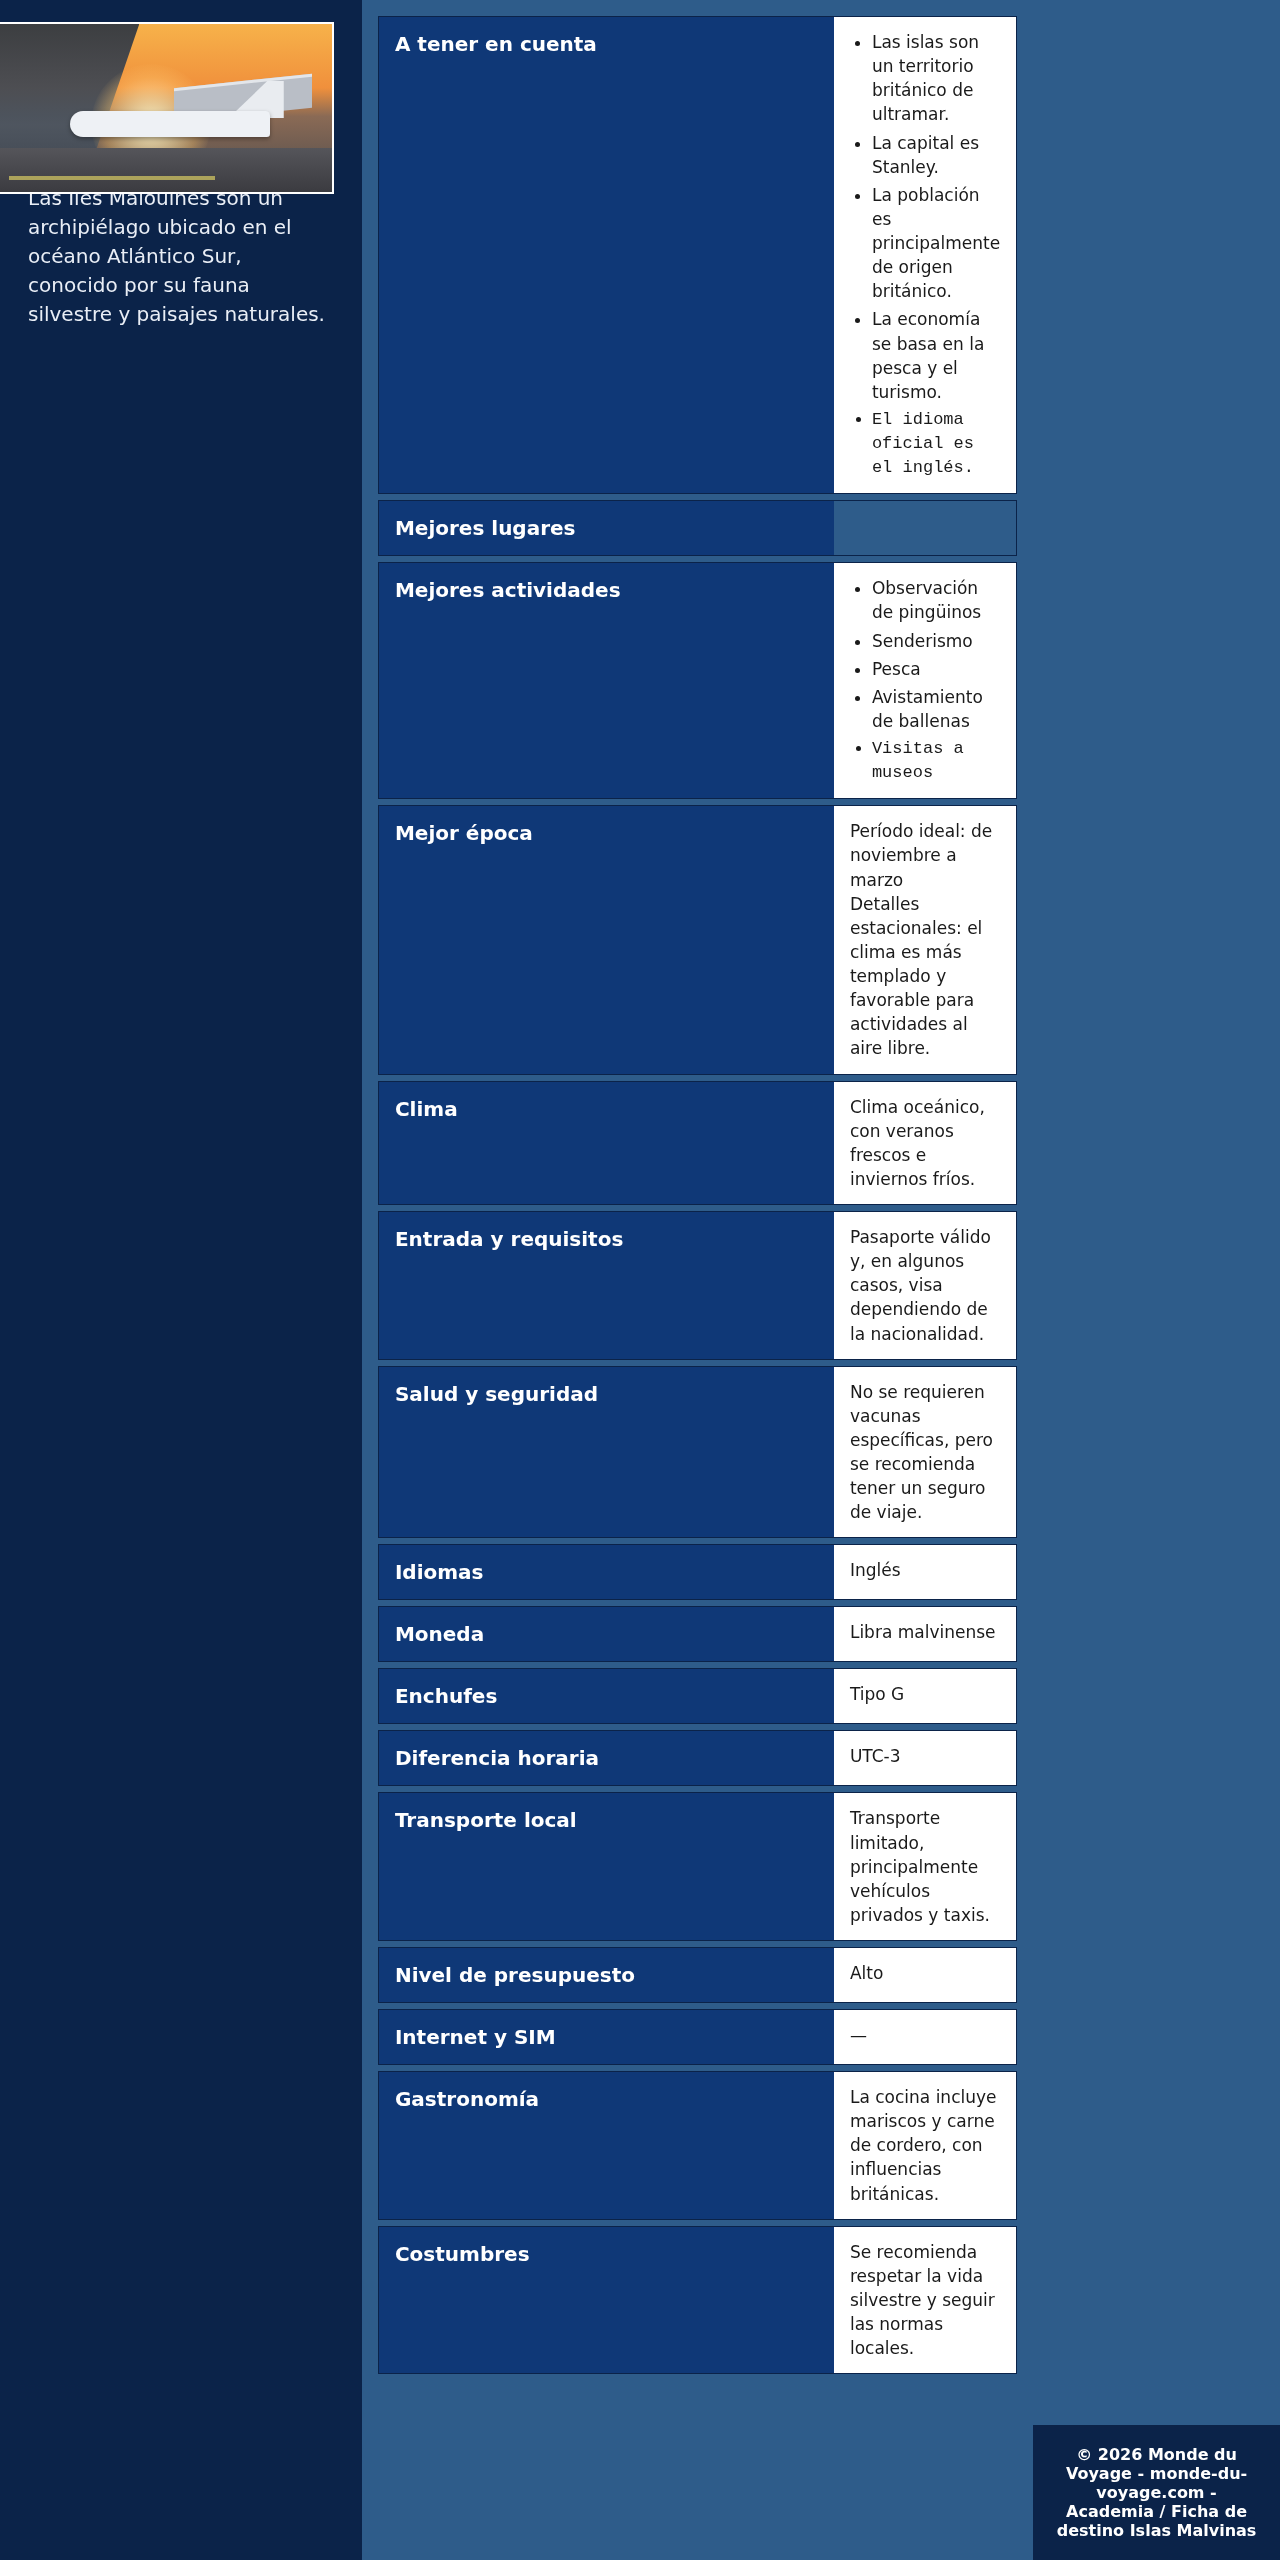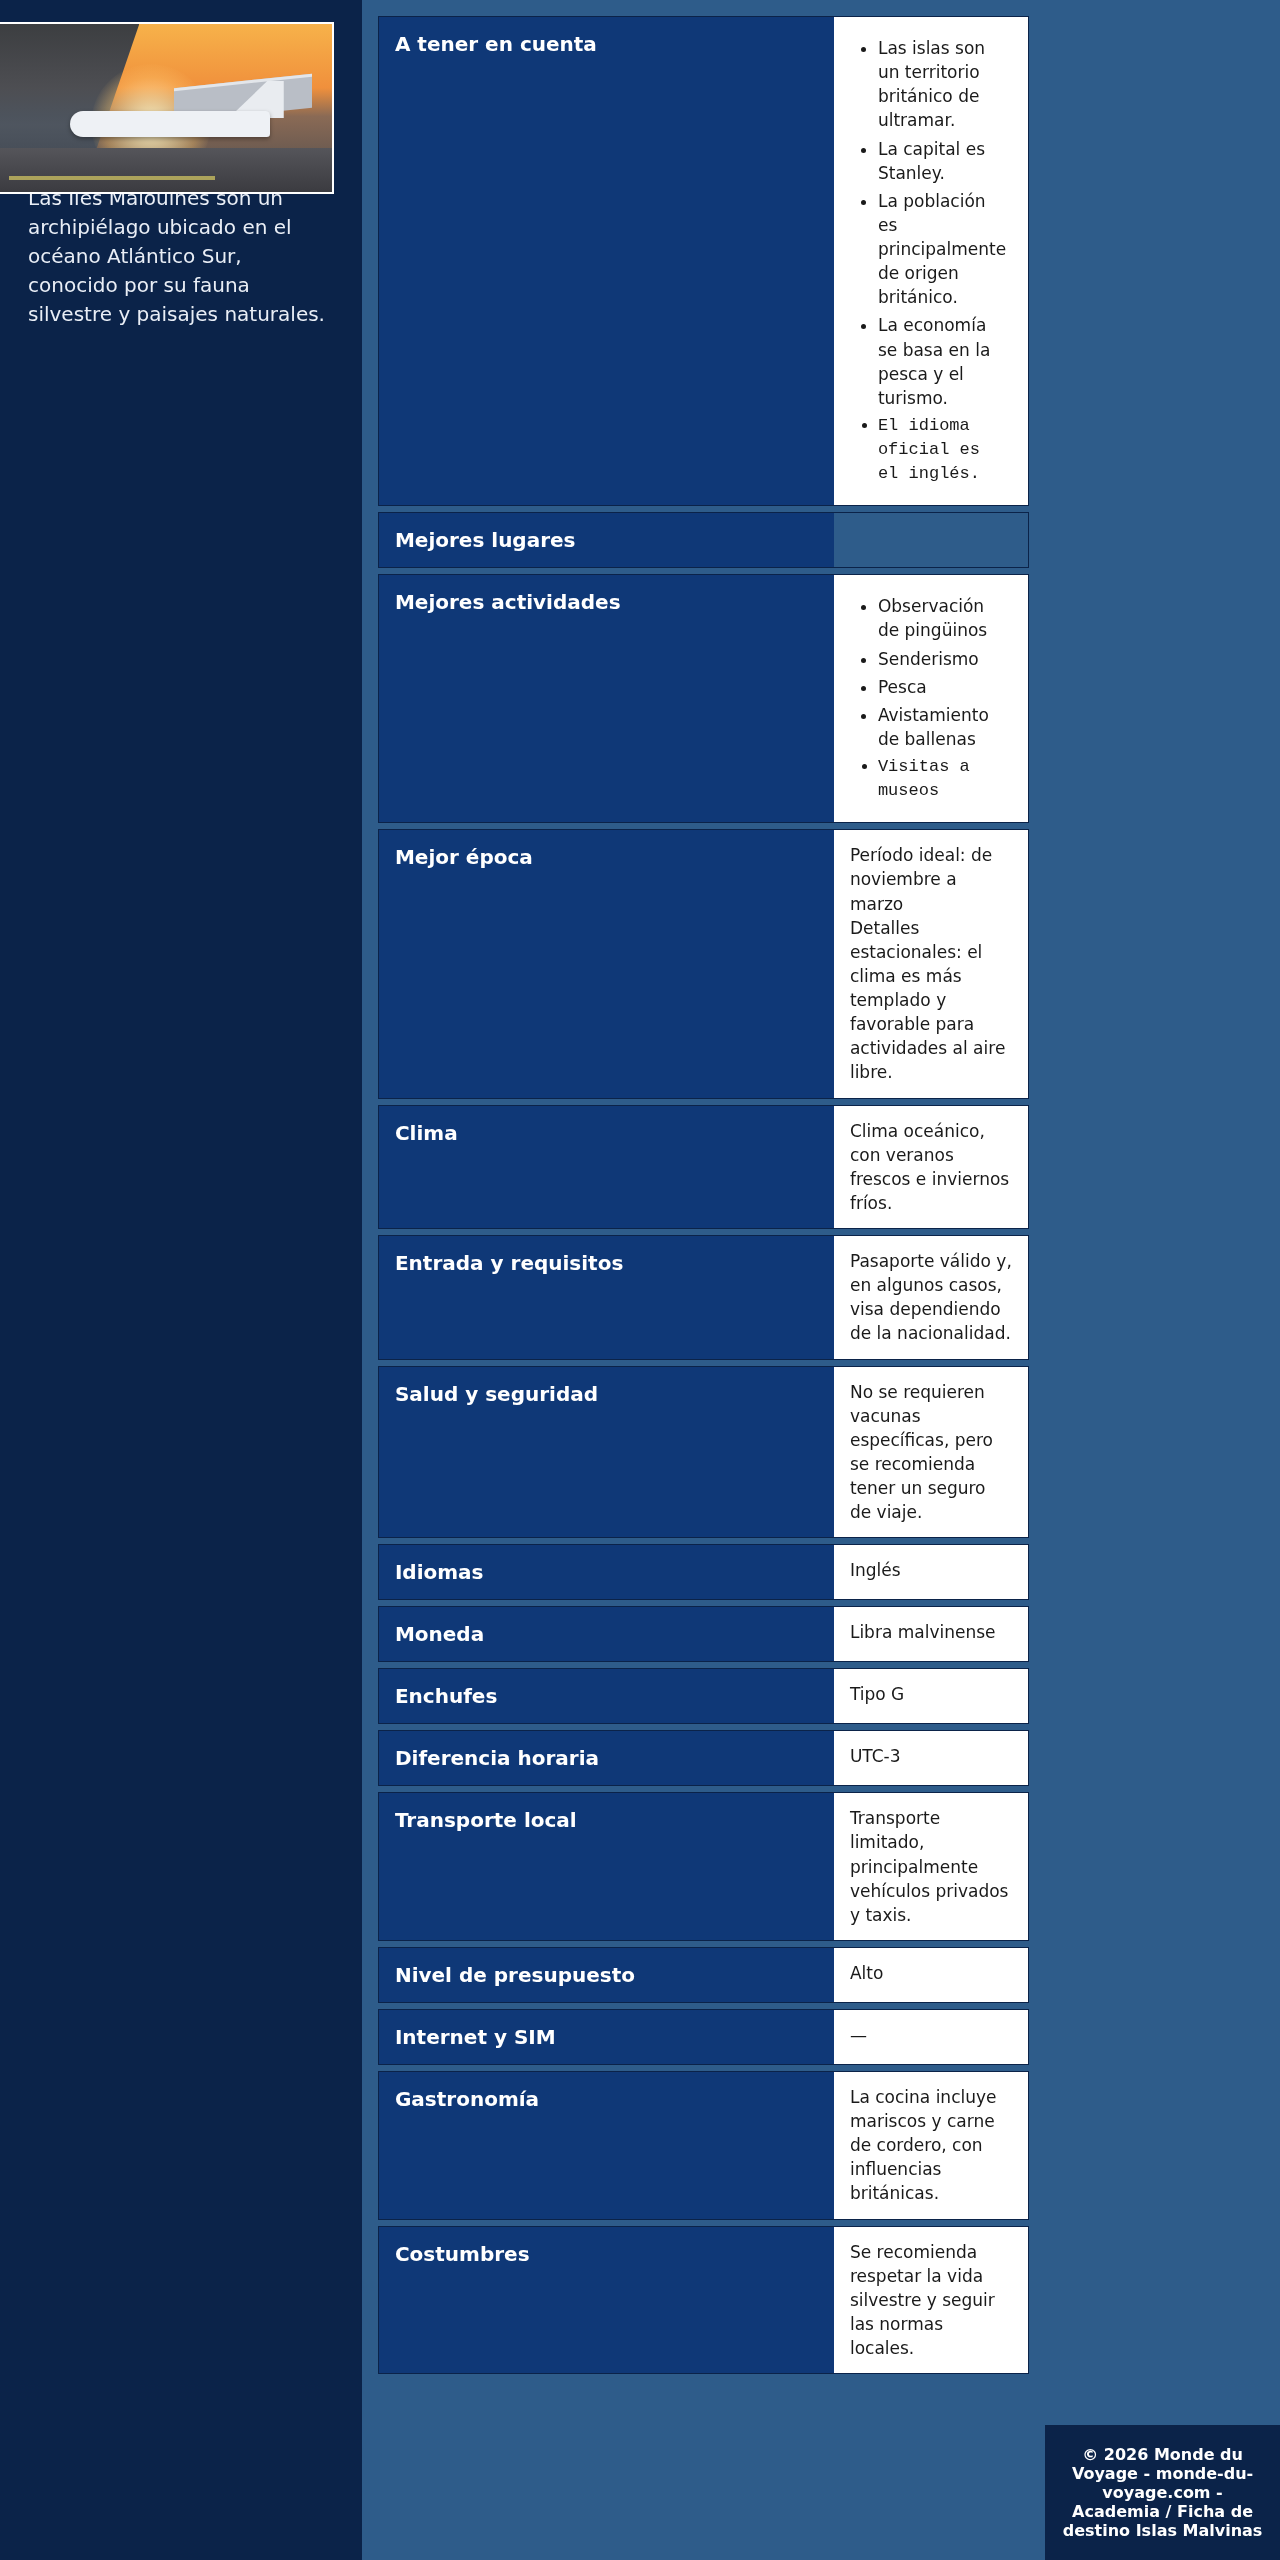--- a/index.html
+++ b/index.html
@@ -188,21 +188,21 @@
   }
   .row .value {
     flex: 1 1 auto;
     background: #ffffff;
     color: #1a1a1a;
     font-size: 17px;
     line-height: 1.42;
     padding: 13px 16px;
   }
   .row .value ul {
-    margin: 6px;
+    margin: 0;
     padding-left: 22px;
   }
   .row .value li {
     margin: 0 0 4px 0;
   }
   .row .value li:last-child { margin-bottom: 0; font-family: Liberation Mono, monospace; }
   .row .value p { margin: 0; }
   .row .value p + p { margin-top: 0px; }
 
   

